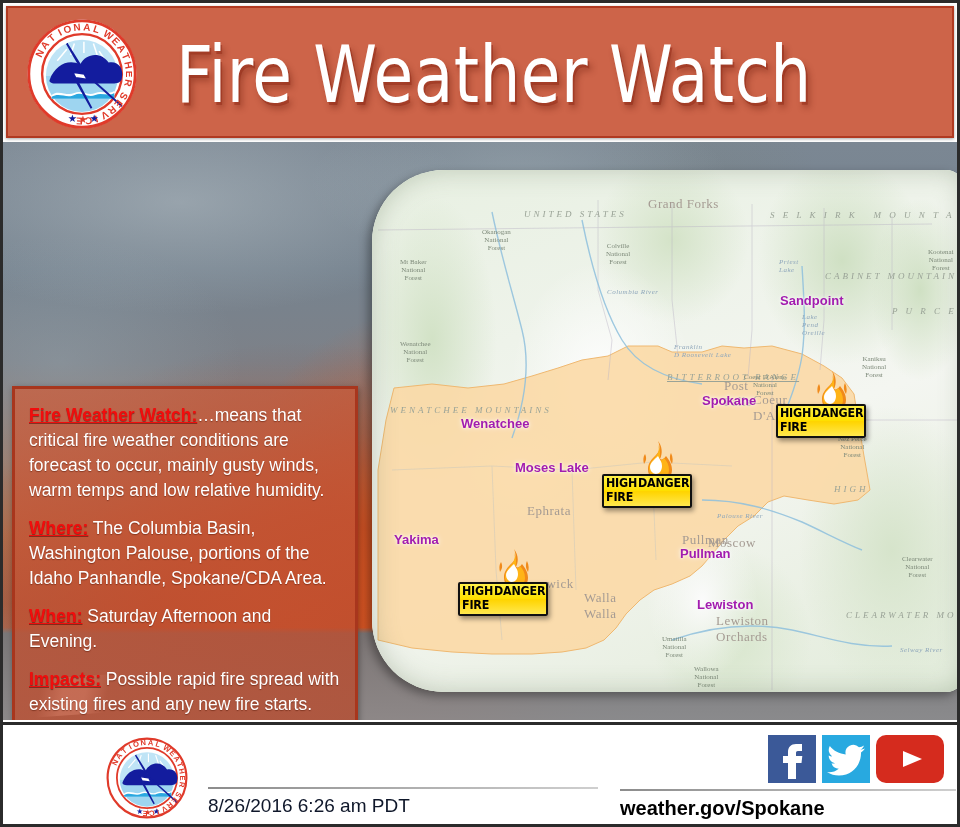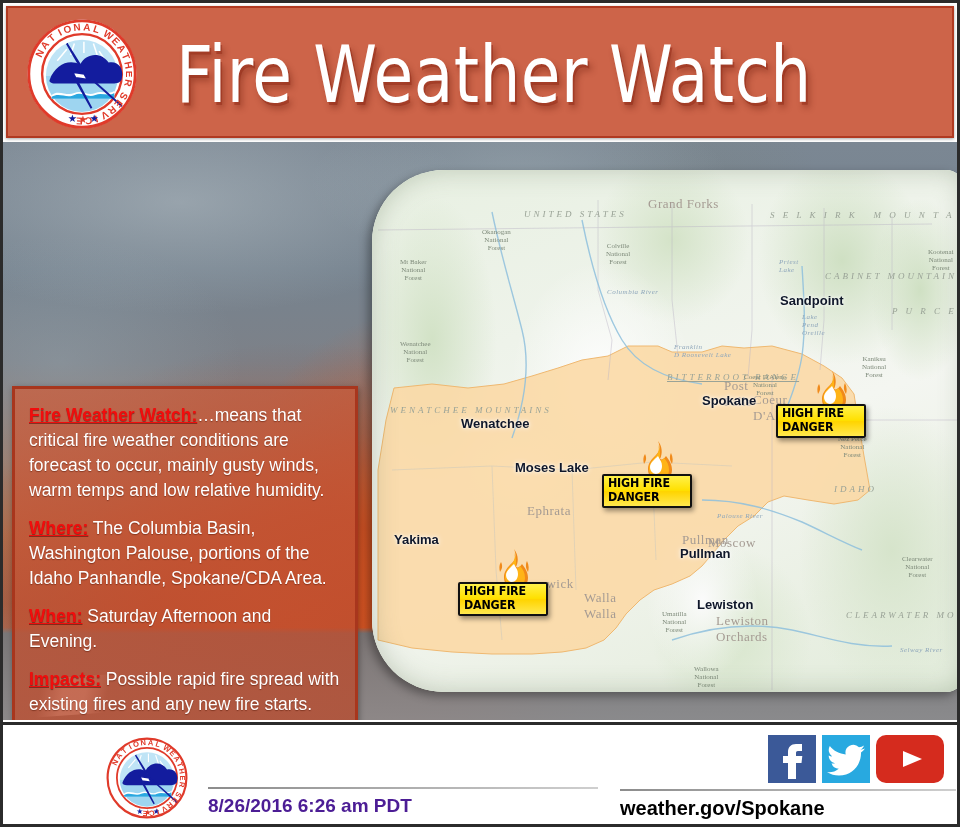--- a/index.html
+++ b/index.html
@@ -100,21 +100,21 @@
   }
   .map-edge-shade{
     position:absolute;inset:0;
     box-shadow:inset 0 0 26px rgba(90,110,80,.30);
     border-radius:72px 18px 18px 72px;
     pointer-events:none;
   }
   .city{
     position:absolute;
     font-family:"Liberation Sans",sans-serif;
-    font-size:13px;font-weight:700;color:#0f172a;
+    font-size:13px;font-weight:700;color:#a21caf;
     white-space:nowrap;
     text-shadow:0 0 3px rgba(255,255,255,.95),0 0 6px rgba(255,255,255,.8);
   }
   .maplbl{
     position:absolute;
     font-family:"Liberation Serif",serif;
     font-style:italic;
     color:#8a9486;
     white-space:nowrap;
     letter-spacing:.5px;
@@ -126,21 +126,21 @@
 
   
   .fire-badge{position:absolute;width:96px;height:74px;}
   .fire-badge .flame{position:absolute;left:34px;top:0;width:44px;height:44px;}
   .fire-badge .plate{
     position:absolute;left:0;top:34px;width:90px;height:34px;
     background:linear-gradient(180deg,#fff14a 0%,#ffe000 48%,#ffd400 52%,#ffe84e 100%);
     border:2px solid #111;
     border-radius:2px;
     box-shadow:2px 3px 5px rgba(0,0,0,.4);
-    display:flex;flex-direction:column;
+    display:flex;flex-direction:row;justify-content:center;
     padding-left:4px;box-sizing:border-box;
   }
   .fire-badge .plate span{
     display:block;
     font-family:"DejaVu Sans Condensed","Liberation Sans",sans-serif;
     font-size:13px;font-weight:700;line-height:14px;color:#000;
     letter-spacing:-.2px;
     transform:scaleX(.95);transform-origin:left center;
   }
 
@@ -180,21 +180,21 @@
     font-family:"Liberation Sans",sans-serif;
     font-size:19.5px;font-weight:700;color:#000;line-height:23px;
   }
   .hr-left{
     position:absolute;left:208px;top:62px;width:390px;height:2px;
     background:linear-gradient(90deg,#8c8c8c,#cfcfcf);
   }
   .stamp{
     position:absolute;left:208px;top:70px;
     font-family:"Liberation Sans",sans-serif;
-    font-size:19px;font-weight:700;color:#4c1d95;
+    font-size:19px;font-weight:400;color:#0f172a;
   }
   .follow{
     position:absolute;left:620px;top:18px;
     font-family:"DejaVu Sans Condensed","Liberation Sans",sans-serif;
     font-size:26px;font-weight:400;color:#000;
   }
   .social{position:absolute;top:10px;}
   .fb{left:768px;width:48px;height:48px;background:#3b5998;}
   .tw{left:822px;width:48px;height:48px;background:#28a9e0;}
   .yt{left:876px;width:68px;height:48px;background:#d52b1e;border-radius:10px;}
@@ -315,21 +315,21 @@
       </svg>
 
       <div id="ref-labels">
           <div class="maplbl rng" style="left: 152px; top: 39px; white-space: pre;">UNITED STATES</div>
           <div class="maplbl rng" style="left: 398px; top: 40px; white-space: pre;">S E L K I R K   M O U N T A I N S</div>
           <div class="maplbl rng" style="left: 453px; top: 101px; white-space: pre;">CABINET MOUNTAINS</div>
           <div class="maplbl rng" style="left: 520px; top: 136px; white-space: pre;">P U R C E L L   M O U</div>
           <div class="maplbl rng" style="left: 295px; top: 202px; white-space: pre; text-decoration: underline;">BITTERROOT RANGE</div>
           <div class="maplbl rng" style="left: 18px; top: 235px; white-space: pre;">WENATCHEE MOUNTAINS</div>
           <div class="maplbl rng" style="left: 474px; top: 440px; white-space: pre;">CLEARWATER MOUN</div>
-          <div class="maplbl rng" style="left: 462px; top: 314px; white-space: pre;">IDAHO</div>
+          <div class="maplbl rng" style="left: 462px; top: 314px; white-space: pre;">HIGH</div>
           <div class="maplbl sm" style="left: 110px; top: 58px; white-space: pre;">Okanogan
 National
 Forest</div>
           <div class="maplbl sm" style="left: 28px; top: 88px; white-space: pre;">Mt Baker
 National
 Forest</div>
           <div class="maplbl sm" style="left: 28px; top: 170px; white-space: pre;">Wenatchee
 National
 Forest</div>
           <div class="maplbl sm" style="left: 234px; top: 72px; white-space: pre;">Colville
@@ -337,21 +337,21 @@
 Forest</div>
           <div class="maplbl sm" style="left: 556px; top: 78px; white-space: pre;">Kootenai
 National
 Forest</div>
           <div class="maplbl sm" style="left: 490px; top: 165px; white-space: pre; margin-top: 20px;">Kaniksu
 National
 Forest</div>
           <div class="maplbl sm" style="left: 372px; top: 203px; white-space: pre;">Coeur D'Alene
 National
 Forest</div>
-          <div class="maplbl sm" style="left: 290px; top: 440px; white-space: pre;">Umatilla
+          <div class="maplbl sm" style="left: 290px; top: 465px; white-space: pre;">Umatilla
 National
 Forest</div>
           <div class="maplbl sm" style="left: 530px; top: 385px; white-space: pre;">Clearwater
 National
 Forest</div>
           <div class="maplbl sm" style="left: 466px; top: 265px; white-space: pre;">Nez Perce
 National
 Forest</div>
           <div class="maplbl sm" style="left: 322px; top: 495px; white-space: pre;">Wallowa
 National

